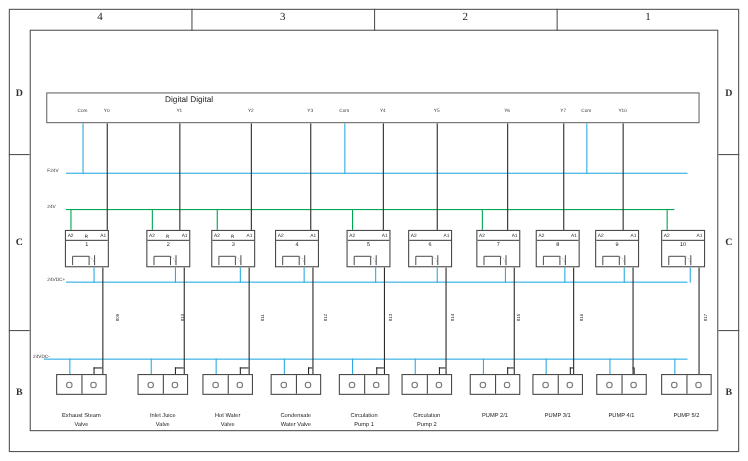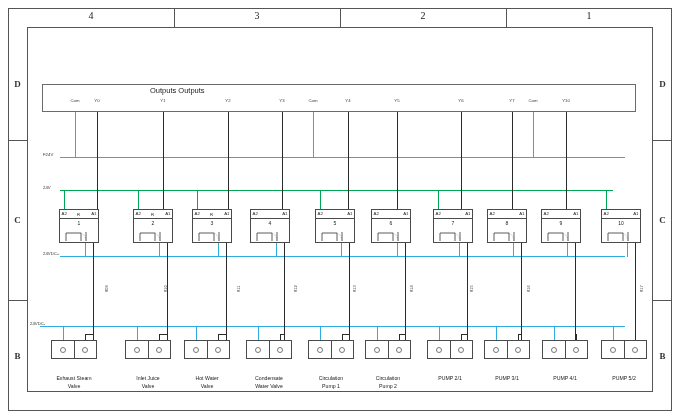--- a/index.html
+++ b/index.html
@@ -170,21 +170,21 @@
       <div class="wire" style="left: 258px; top: 326px; width: 1.2px; height: 14px; background: rgb(44, 172, 227);"></div>
       <div class="wire" style="left: 320px; top: 326px; width: 1.2px; height: 14px; background: rgb(44, 172, 227);"></div>
       <div class="wire" style="left: 377px; top: 326px; width: 1.2px; height: 14px; background: rgb(44, 172, 227);"></div>
       <div class="wire" style="left: 439px; top: 326px; width: 1.2px; height: 14px; background: rgb(44, 172, 227);"></div>
       <div class="wire" style="left: 496px; top: 326px; width: 1.2px; height: 14px; background: rgb(44, 172, 227);"></div>
       <div class="wire" style="left: 554px; top: 326px; width: 1.2px; height: 14px; background: rgb(44, 172, 227);"></div>
       <div class="wire" style="left: 613px; top: 326px; width: 1.2px; height: 14px; background: rgb(44, 172, 227);"></div>
     </div>
 
   <div class="do-module"></div>
-  <div class="do-title txt">Outputs Outputs</div>
+  <div class="do-title txt">Digital Digital</div>
   <div id="do-terms">
       <div class="do-term-label txt" style="left: 75px;">Com</div>
       <div class="do-term-label txt" style="left: 97px;">Y0</div>
       <div class="do-term-label txt" style="left: 163px;">Y1</div>
       <div class="do-term-label txt" style="left: 228px;">Y2</div>
       <div class="do-term-label txt" style="left: 282px;">Y3</div>
       <div class="do-term-label txt" style="left: 313px;">Com</div>
       <div class="do-term-label txt" style="left: 348px;">Y4</div>
       <div class="do-term-label txt" style="left: 397px;">Y5</div>
       <div class="do-term-label txt" style="left: 461px;">Y6</div>

